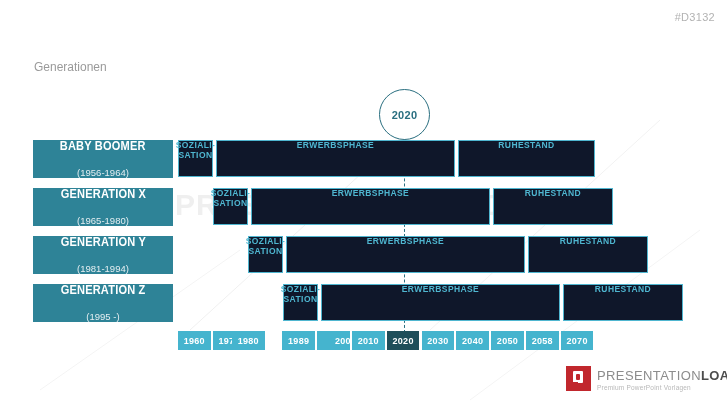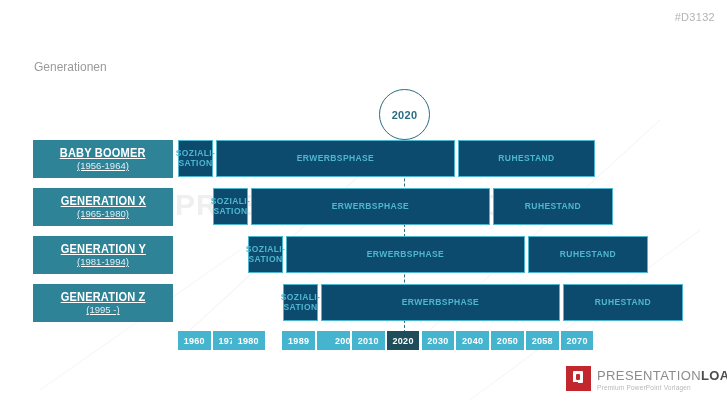--- a/index.html
+++ b/index.html
@@ -34,37 +34,36 @@
   .watermark{
     position:absolute;left:175px;top:188px;
     font-size:30px;font-weight:bold;color:#efefef;
     letter-spacing:1px;white-space:nowrap;user-select:none;
   }
 
   
   .genbox{
     position:absolute;left:33px;width:140px;height:38px;
     background:#2e8397;color:#ffffff;
-    display:flex;flex-direction:column;align-items:center;justify-content:center;
+    display:flex;flex-direction:column;align-items:center;justify-content:space-between;
     line-height:1.05;
-    text-decoration:underline;
   }
   .genbox .gname{
     font-size:12px;font-weight:bold;letter-spacing:.2px;
     transform:scaleX(.92);white-space:nowrap;
   }
   .genbox .gyears{
     font-size:9.5px;color:#e4eef1;margin-top:2px;white-space:nowrap;
   }
 
   
   .bar{
     position:absolute;height:37px;
-    border:1.4px solid #4fb6d0;background:#0c4a6e;
-    display:flex;align-items:center;justify-content:center;
+    border:1.4px solid #4fb6d0;background:#0f172a;
+    display:flex;justify-content:center;
     color:#4fb6d0;font-size:8.5px;font-weight:bold;
     letter-spacing:.4px;text-align:center;line-height:1.15;
     box-sizing:border-box;z-index:3;
   }
   .bar.narrow{font-size:8.5px;}
 
   
   .axis{position:absolute;left:178px;top:331px;height:19px;z-index:3;}
   .ycell{
     position:absolute;top:0;height:19px;

